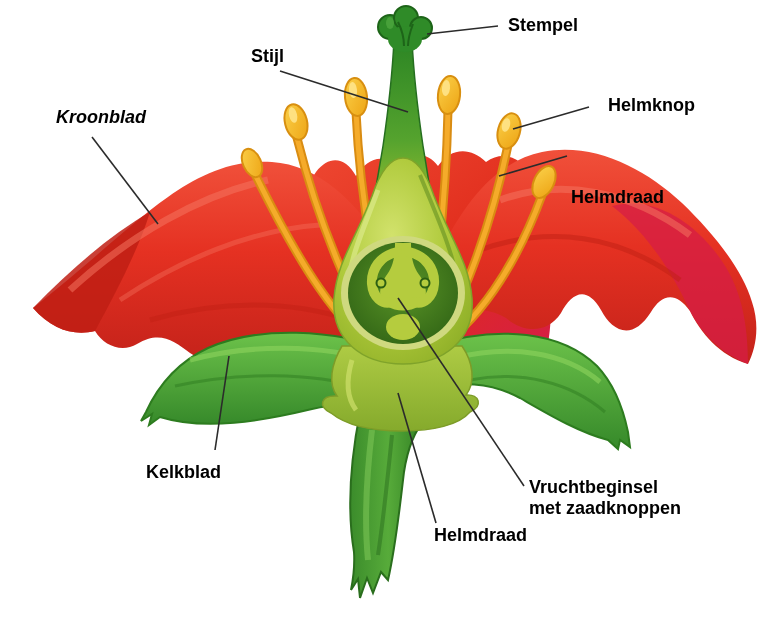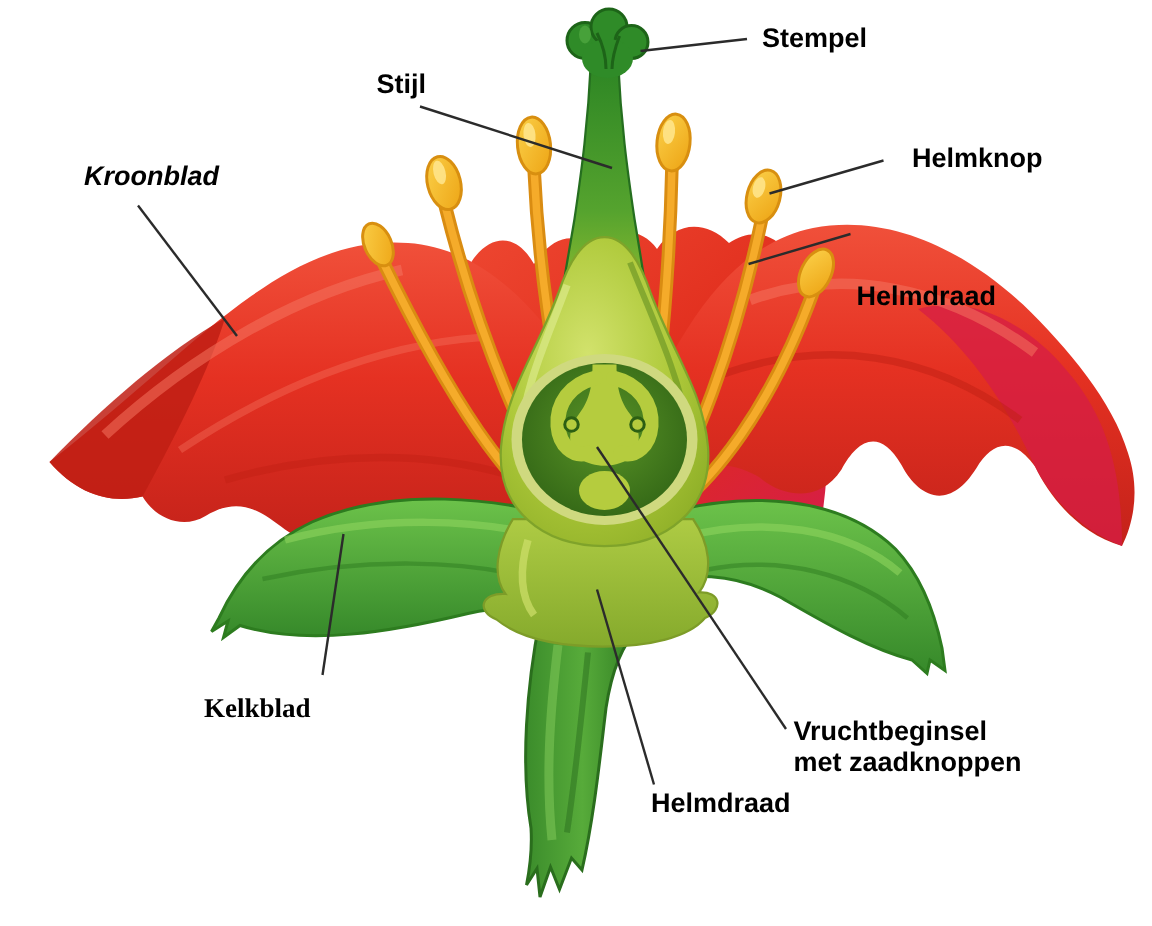--- a/index.html
+++ b/index.html
@@ -19,21 +19,21 @@
     color:#000000;
     white-space:nowrap;
     line-height:21px;
   }
   .lbl span{display:block;}
   #lbl-stempel{left:508px;top:15px;}
   #lbl-stijl{left:251px;top:46px;}
   #lbl-helmknop{left:608px;top:95px;}
   #lbl-helmdraad{left:571px;top:144px;margin-top:43px;}
   #lbl-kroonblad{left:56px;top:107px;font-style:italic;}
-  #lbl-kelkblad{left:136px;top:462px;font-family:Liberation Serif, serif;}
+  #lbl-kelkblad{left:146px;top:462px;}
   #lbl-vruchtbeginsel{left:529px;top:477px;}
   #lbl-bloembodem{left:434px;top:525px;}
 </style>
 </head>
 <body>
 
 <div class="stage">
 
   <svg width="768" height="617" viewBox="0 0 768 617" xmlns="http://www.w3.org/2000/svg">
     <defs>

